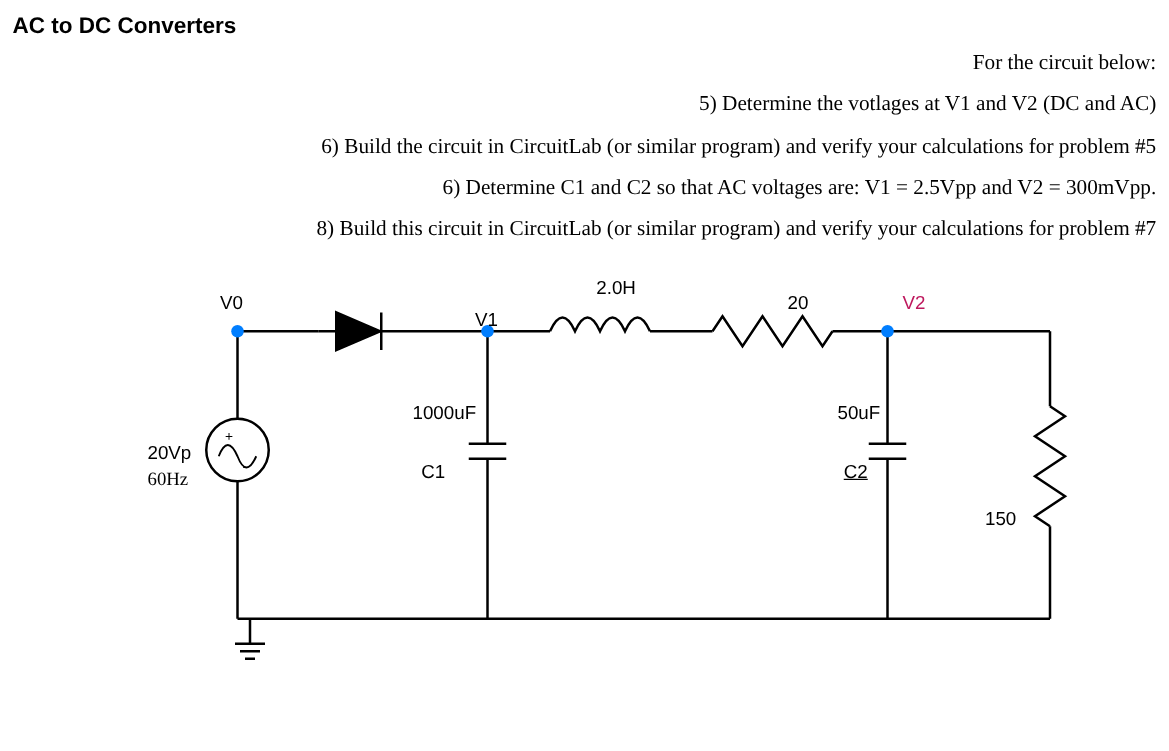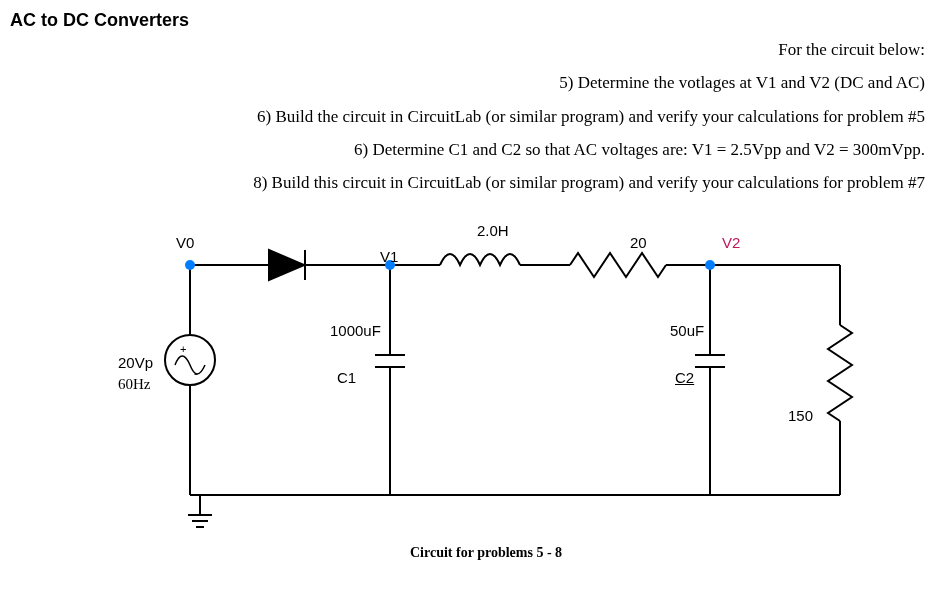--- a/index.html
+++ b/index.html
@@ -97,14 +97,13 @@
   <span class="lbl" style="left:327px;top:165px;">C1</span>
 
   <span class="lbl" style="left:660px;top:118px;">50uF</span>
   <span class="lbl" style="left:665px;top:165px;text-decoration:underline;">C2</span>
 
   <span class="lbl" style="left:778px;top:155px;margin-top:48px;">150</span>
 
   <span class="lbl" style="left:108px;top:150px;">20Vp</span>
   <span class="lbl" style="left:108px;top:172px;font-family:Liberation Serif, serif;">60Hz</span>
 
-  <span class="caption" style="left:400px;top:340px;">Circuit for problems 5 - 8</span>
 </div>
 
 </body></html>

